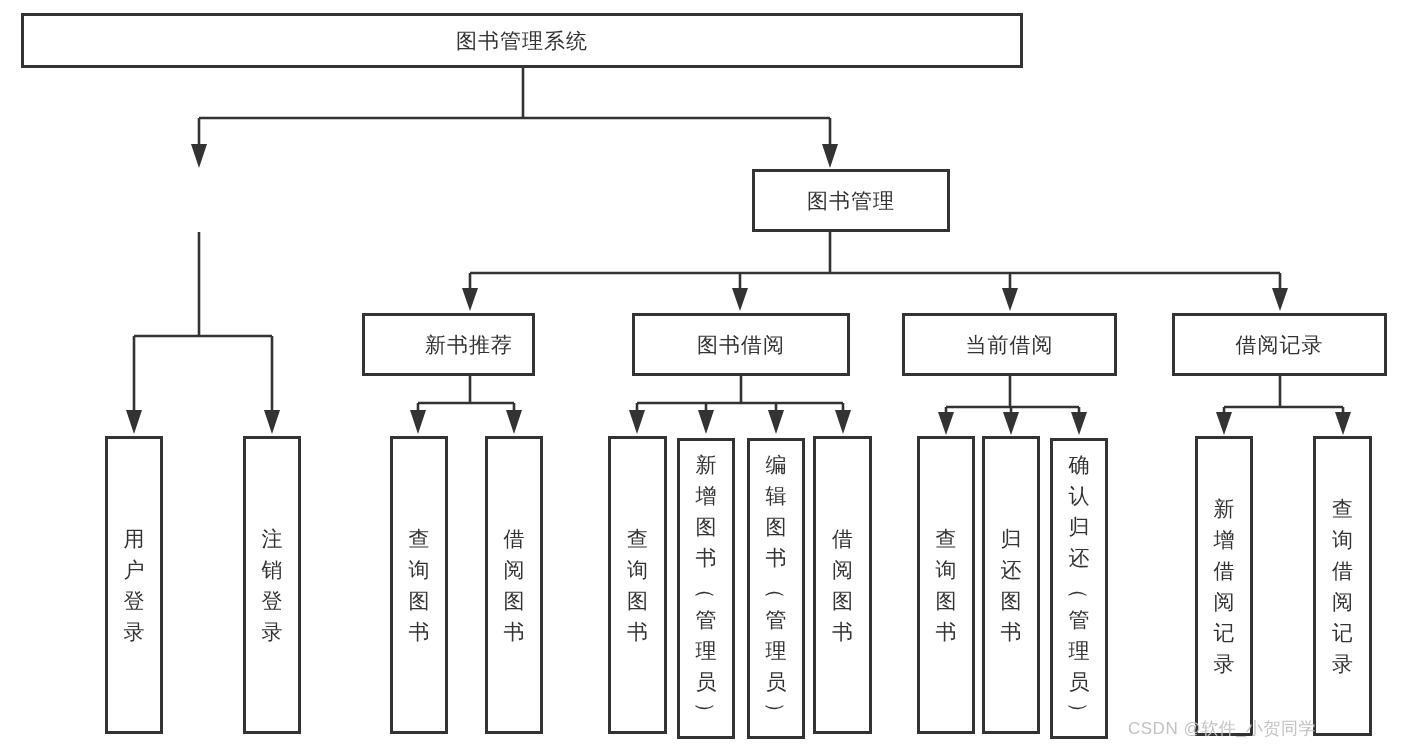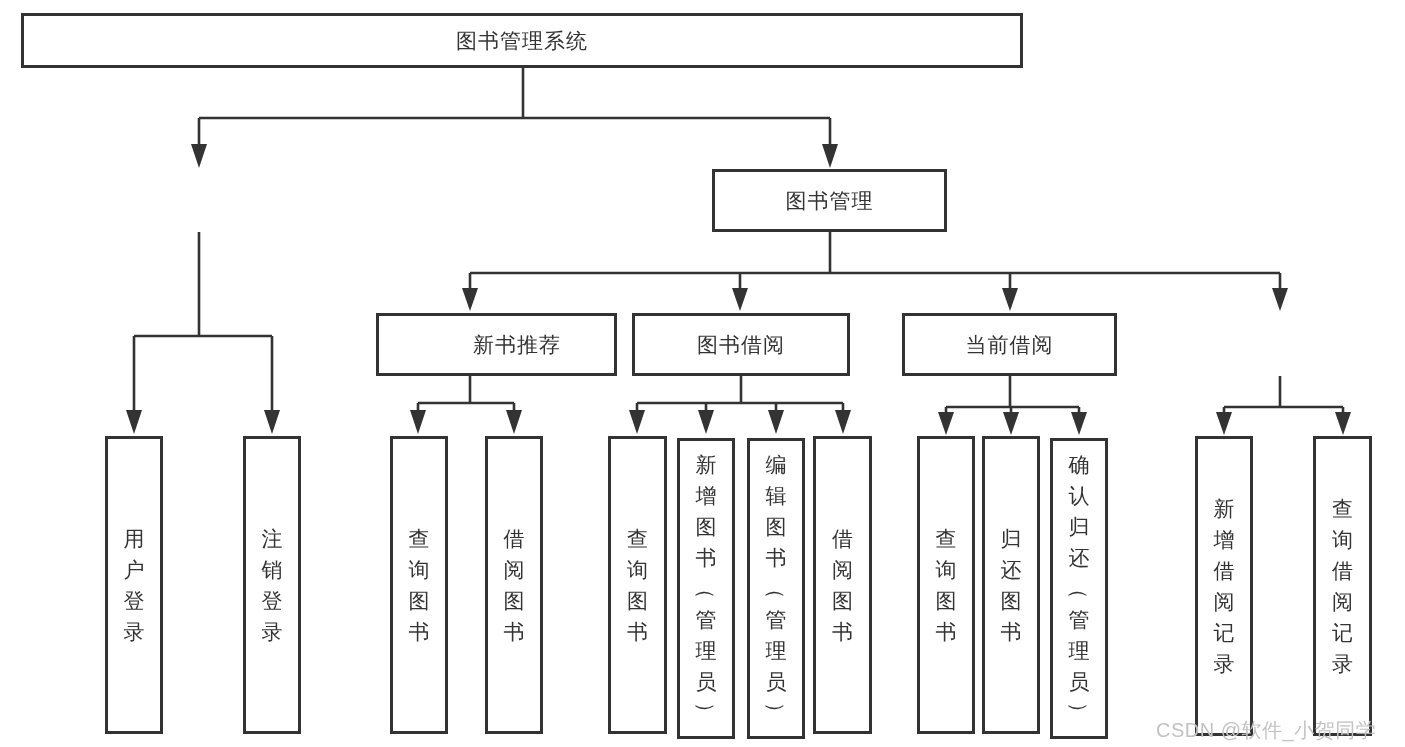--- a/index.html
+++ b/index.html
@@ -26,22 +26,22 @@
     font-size:21px;letter-spacing:1px;
   }
   .vnode{display:flex;align-items:center;justify-content:center;}
   .vtext{
     display:flex;flex-direction:column;align-items:center;justify-content:center;
     height:100%;font-size:21px;
   }
   .vch{display:block;height:31px;line-height:31px;text-align:center;}
   .vch.rot{transform:rotate(90deg);}
   #watermark{
-    position:absolute;left:1156px;top:717px;
-    color:var(--wm);font-size:20px;letter-spacing:0.5px;white-space:nowrap;
+    position:absolute;left:1128px;top:717px;
+    color:var(--wm);font-size:17px;letter-spacing:0.5px;white-space:nowrap;
   }
 </style>
 </head>
 <body>
 
 <div id="stage">
 
   <svg id="connectors" viewBox="0 0 1405 747" xmlns="http://www.w3.org/2000/svg">
 
     <g>
@@ -113,25 +113,26 @@
       <path class="ln" d="M1224 407 H1343"></path>
       <path class="ln" d="M1224 407 V415"></path>
         <polygon class="ah" points="1216,412 1232,412 1224,435"></polygon>
       <path class="ln" d="M1343 407 V415"></path>
         <polygon class="ah" points="1335,412 1351,412 1343,435"></polygon>
     </g>
   </svg>
 
   <div class="node hnode" style="left:21px;top:13px;width:1002px;height:55px;font-family:Liberation Serif, serif;">图书管理系统</div>
 
-  <div class="node hnode" style="left:712px;top:169px;width:235px;height:63px;">图书管理</div>
-
-  <div class="node hnode" style="left:376px;top:313px;width:241px;height:63px;padding-left:41px;">新书推荐</div>
+  <div class="node hnode" style="left:752px;top:169px;width:198px;height:63px;">图书管理</div>
+
+  <div class="node hnode" style="left:362px;top:313px;width:173px;height:63px;padding-left:41px;">新书推荐</div>
   <div class="node hnode" style="left:902px;top:313px;width:215px;height:63px;">当前借阅</div>
   <div class="node hnode" style="left:632px;top:313px;width:218px;height:63px;">图书借阅</div>
+  <div class="node hnode" style="left:1172px;top:313px;width:215px;height:63px;">借阅记录</div>
 
   <div class="node vnode" style="left:105px;top:436px;width:58px;height:298px;">
     <div class="vtext">
         <span class="vch">用</span>
         <span class="vch">户</span>
         <span class="vch">登</span>
         <span class="vch">录</span>
       </div>
   </div>
   <div class="node vnode" style="left:243px;top:436px;width:58px;height:298px;">

